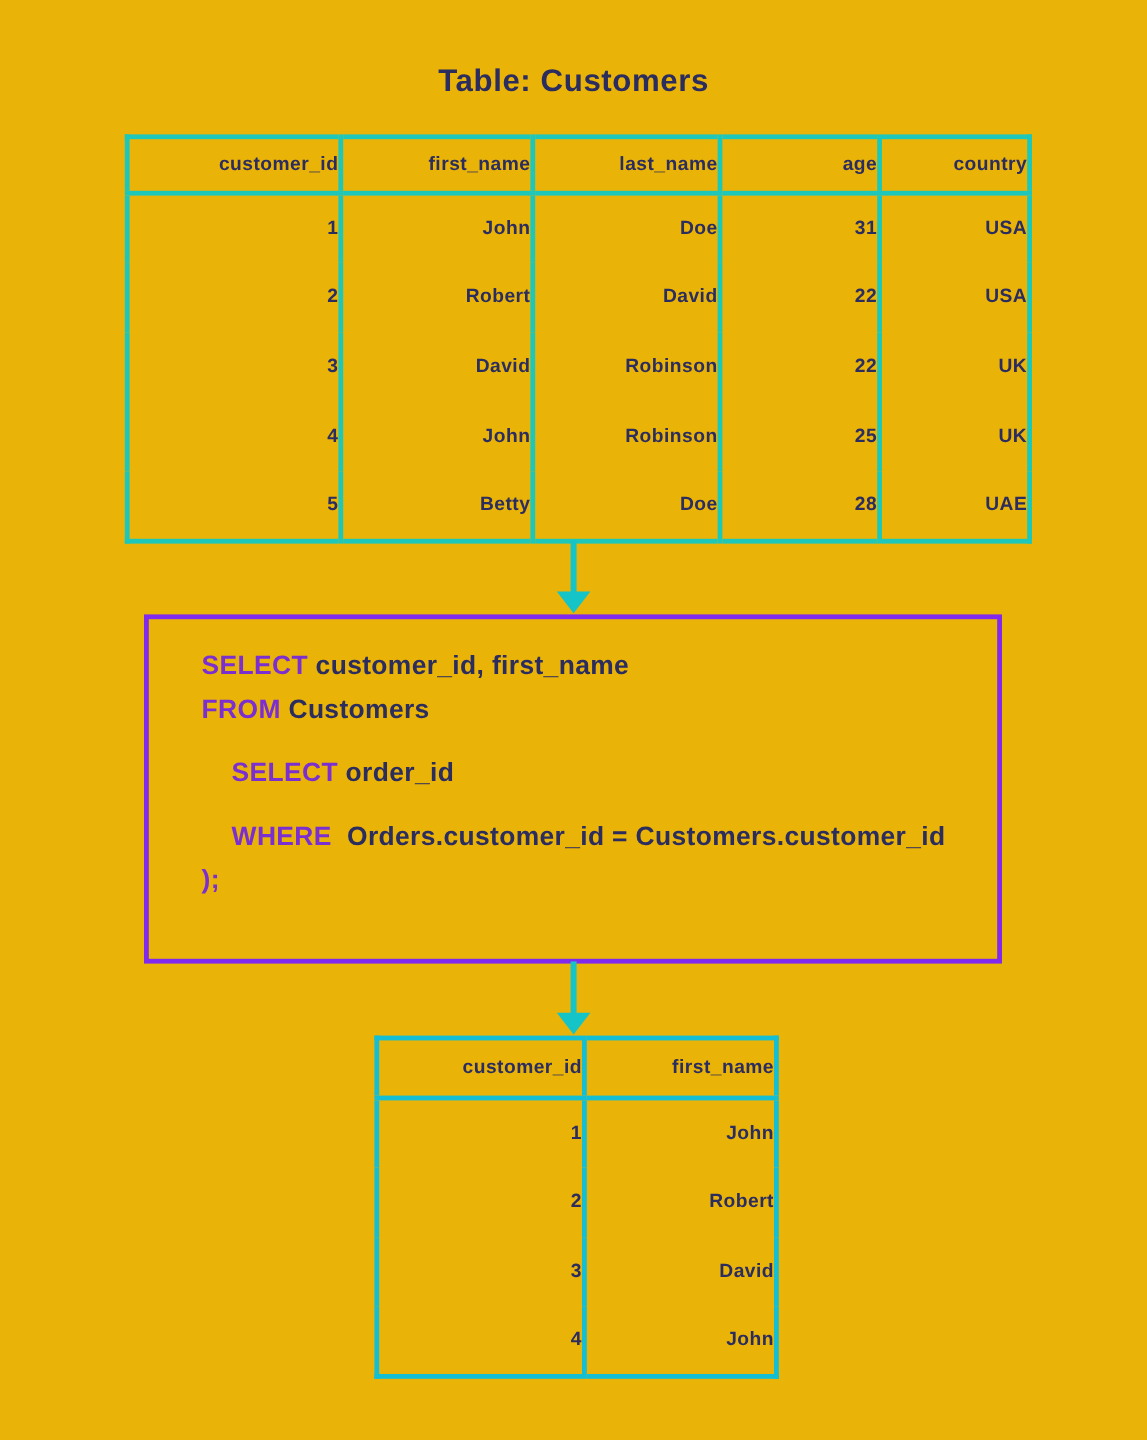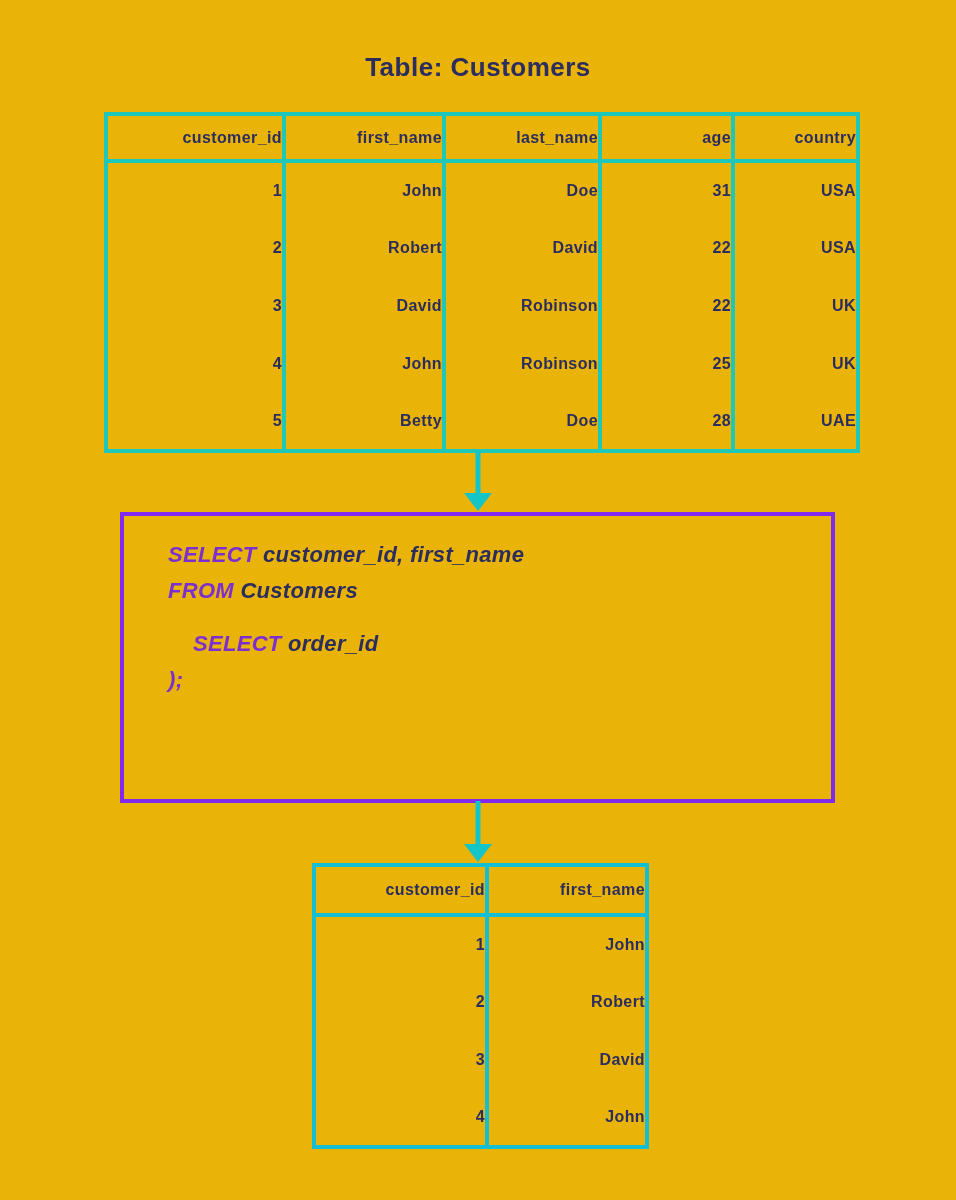--- a/index.html
+++ b/index.html
@@ -25,21 +25,21 @@
 
   .result { left:312px; top:863px; width:333px; border:4px solid var(--cyan); }
   .result th { height:50px; border-bottom:4px solid var(--cyan); }
   .result td { height:58px; }
   .result th + th, .result td + td { border-left:4px solid var(--cyan); }
 
   .sql-box {
     position:absolute; left:120px; top:512px; width:715px; height:291px;
     border:4px solid var(--boxpurple);
     padding:21px 10px 0 44px;
-    font-size:22px; color:var(--navy); letter-spacing:0.3px;font-style:italic;
+    font-size:22px; color:var(--navy); letter-spacing:0.3px;
   }
   .sql-line { line-height:36px; white-space:pre; }
   .sql-line.indent { padding-left:25px;margin-top:17px; }
   .kw { color:var(--kwpurple); }
 
   .arrow { position:absolute; width:36px; height:62px; }
 </style>
 </head>
 <body>
 
@@ -105,20 +105,21 @@
 
   <svg class="arrow" style="left:460px; top:450px;" viewBox="0 0 36 62">
     <line x1="18" y1="0" x2="18" y2="45" stroke="var(--arrow)" stroke-width="5"></line>
     <polygon points="4,43 32,43 18,61" fill="var(--arrow)"></polygon>
   </svg>
 
   <div class="sql-box">
       <div class="sql-line"><span class="kw">SELECT</span><span> customer_id, first_name</span></div>
       <div class="sql-line"><span class="kw">FROM</span><span> Customers</span></div>
       <div class="sql-line indent"><span class="kw">SELECT</span><span> order_id</span></div>
+      <div class="sql-line indent"><span class="kw">WHERE</span><span>  Orders.customer_id = Customers.customer_id</span></div>
       <div class="sql-line"><span class="kw">);</span></div>
     </div>
 
   <svg class="arrow" style="left:460px; top:801px;" viewBox="0 0 36 62">
     <line x1="18" y1="0" x2="18" y2="45" stroke="var(--arrow)" stroke-width="5"></line>
     <polygon points="4,43 32,43 18,61" fill="var(--arrow)"></polygon>
   </svg>
 
   <table class="tbl result">
     <colgroup>

